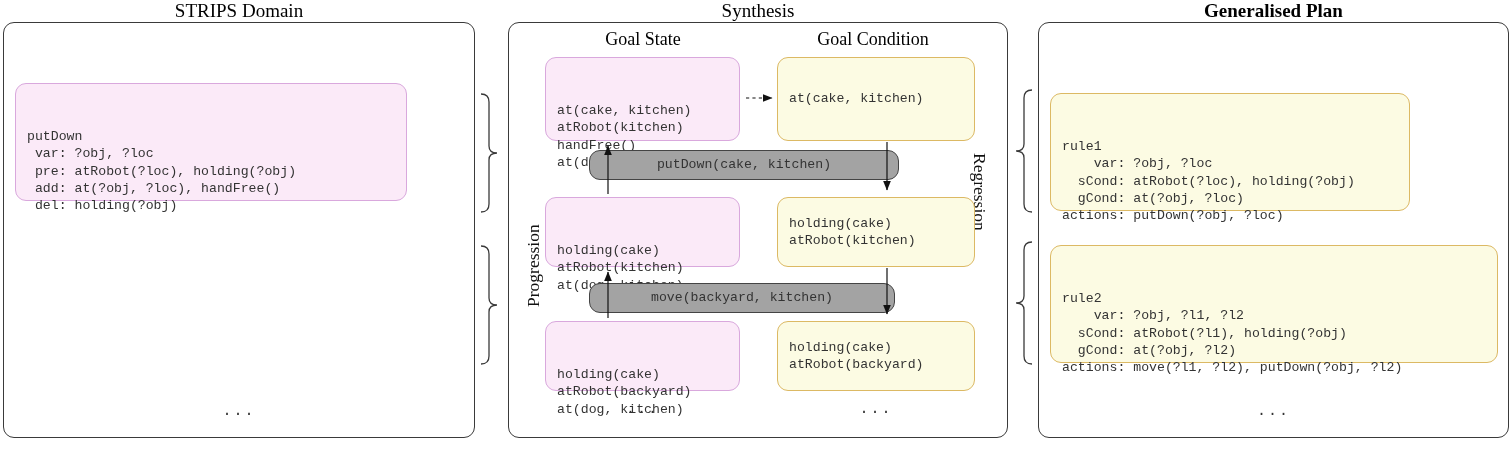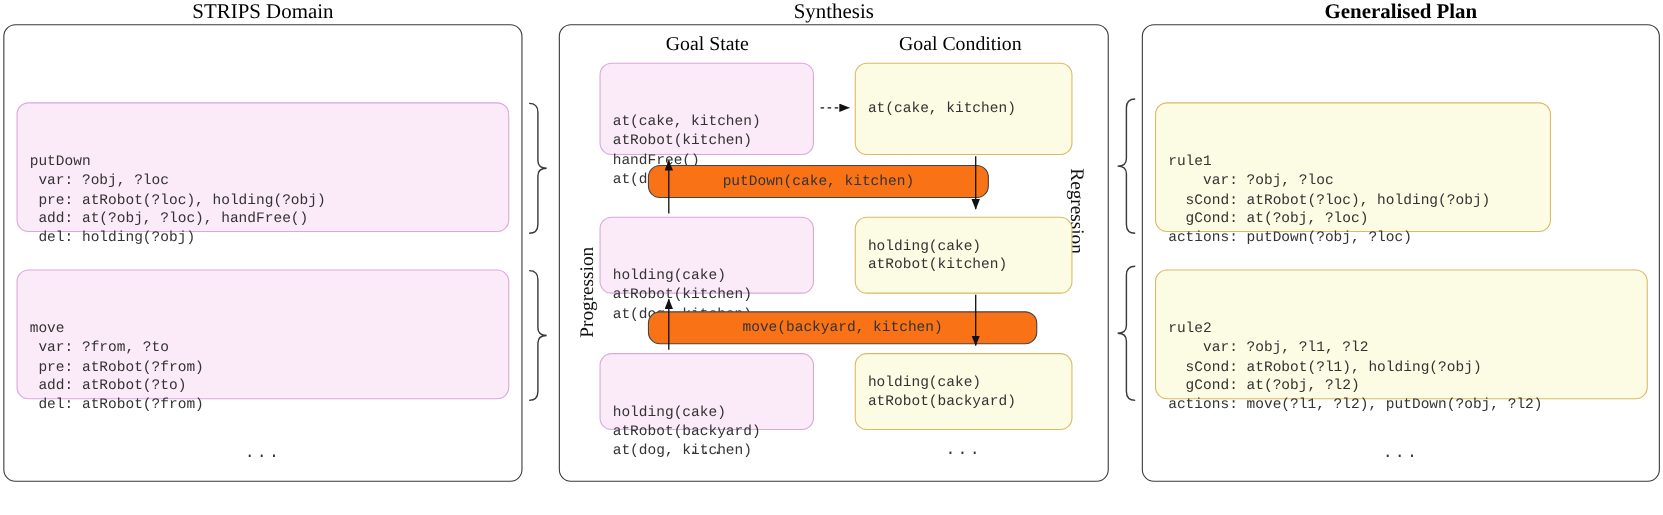--- a/index.html
+++ b/index.html
@@ -35,21 +35,21 @@
     border-radius: 11px;
     font-family: "Liberation Mono", monospace;
     font-size: 13.2px;
     line-height: 17.4px;
     color: #333333;
     white-space: pre;
     padding: 9px 11px;
   }
   .cbox.pink   { background: #fbeaf8; border: 1.1px solid #d9a8dd; }
   .cbox.yellow { background: #fcfbe3; border: 1.1px solid #dcb964; }
-  .cbox.plain  { background: #f97316; border: 1.1px solid #444444; }
+  .cbox.plain  { background: #a3a3a3; border: 1.1px solid #444444; }
 
   .cbox.center { display: flex; align-items: center; }
   .cbox.center .inner { width: 100%; }
   .cbox.hcenter .inner { text-align: center; }
 
   .ellipsis {
     position: absolute;
     font-family: "Liberation Mono", monospace;
     font-size: 15px;
     color: #333;
@@ -81,35 +81,28 @@
 <div id="root">
 
   <div class="panel-title" style="left:3px; top:0px; width:472px;">STRIPS Domain</div>
 
   <div class="panel-title" style="left:508px; top:0px; width:500px;">Synthesis</div>
 
   <div class="panel-title" style="left:1038px; top:0px; width:471px;font-weight:bold;">Generalised Plan</div>
 
   <div class="panel" style="left:3px; top:22px; width:472px; height:416px;">
 
-    <div class="cbox pink" style="left:11px; top:70px; width:448px; height:118px;">
+    <div class="cbox pink" style="left:11px; top:60px; width:392px; height:118px;">
       <div class="inner">putDown
  var: ?obj, ?loc
  pre: atRobot(?loc), holding(?obj)
  add: at(?obj, ?loc), handFree()
  del: holding(?obj)</div>
     </div>
 
-    <div class="cbox pink" style="left:11px; top:222px; width:448px; height:118px;">
-      <div class="inner">move
- var: ?from, ?to
- pre: atRobot(?from)
- add: atRobot(?to)
- del: atRobot(?from)</div>
-    </div>
 
     <div class="ellipsis" style="left:0px; top:380px; width:470px; text-align:center;">...</div>
   </div>
 
   <svg class="brace" style="left:479px; top:92px;" width="20" height="122" viewBox="0 0 20 122">
     <path d="M2,2 Q10,2 10,10 L10,54 Q10,61 18,61 Q10,61 10,68 L10,112 Q10,120 2,120" fill="none" stroke="#3a3a3a" stroke-width="1.3"></path>
   </svg>
 
   <svg class="brace" style="left:479px; top:244px;" width="20" height="122" viewBox="0 0 20 122">
     <path d="M2,2 Q10,2 10,10 L10,54 Q10,61 18,61 Q10,61 10,68 L10,112 Q10,120 2,120" fill="none" stroke="#3a3a3a" stroke-width="1.3"></path>
@@ -155,21 +148,21 @@
 
     <div class="cbox yellow center" style="left:268px; top:298px; width:198px; height:70px;">
       <div class="inner">holding(cake)
 atRobot(backyard)</div>
     </div>
 
     <div class="cbox plain center hcenter" style="left:80px; top:127px; width:310px; height:30px; padding:0 10px;">
       <div class="inner">putDown(cake, kitchen)</div>
     </div>
 
-    <div class="cbox plain center hcenter" style="left:80px; top:260px; width:354px; height:30px; padding:0 10px;">
+    <div class="cbox plain center hcenter" style="left:80px; top:260px; width:306px; height:30px; padding:0 10px;">
       <div class="inner">move(backyard, kitchen)</div>
     </div>
 
     <div class="ellipsis" style="left:36px; top:378px; width:195px; text-align:center;">...</div>
 
     <div class="ellipsis" style="left:268px; top:378px; width:198px; text-align:center;">...</div>
   </div>
 
   <svg class="brace" style="left:1014px; top:88px;" width="20" height="126" viewBox="0 0 20 126">
     <path d="M18,2 Q10,2 10,10 L10,56 Q10,63 2,63 Q10,63 10,70 L10,116 Q10,124 18,124" fill="none" stroke="#3a3a3a" stroke-width="1.3"></path>

